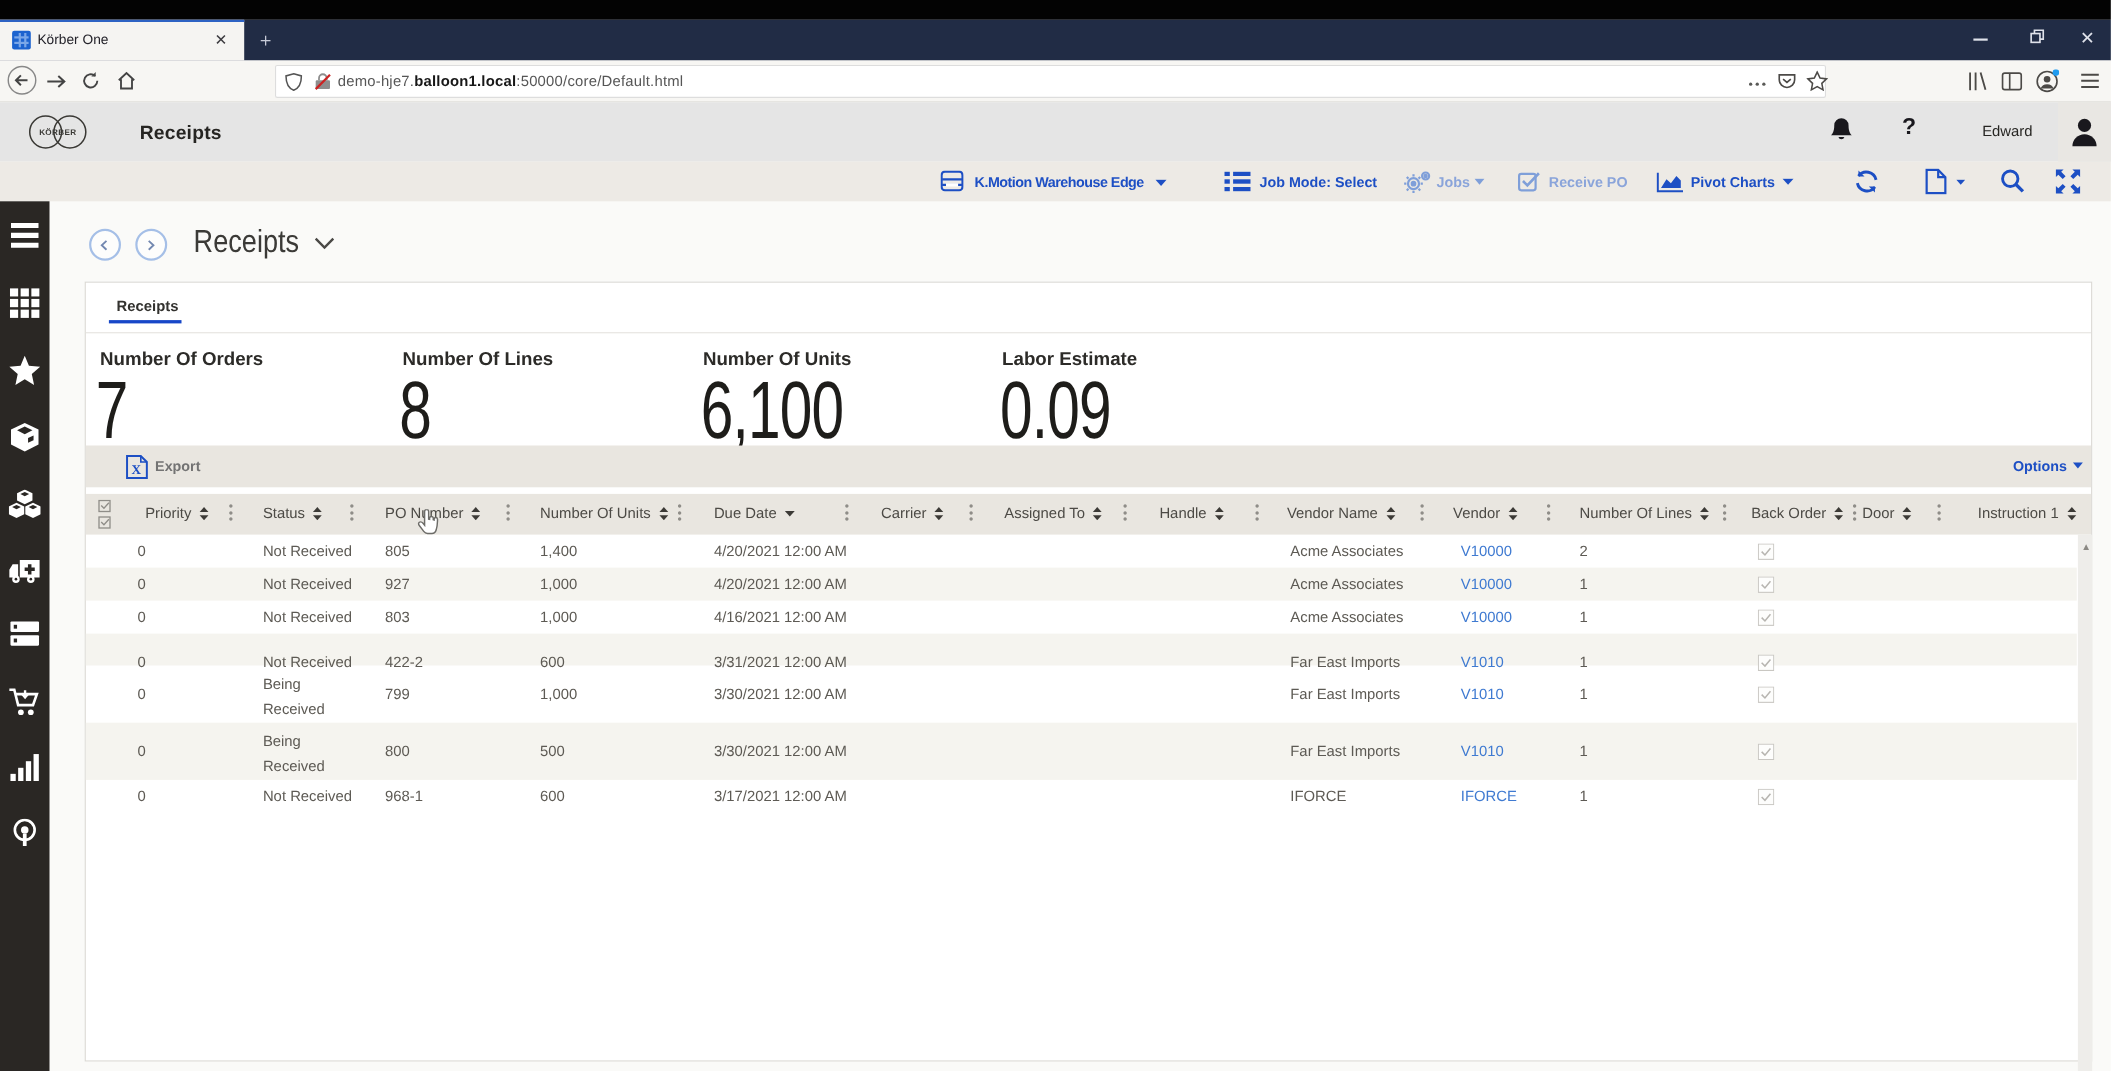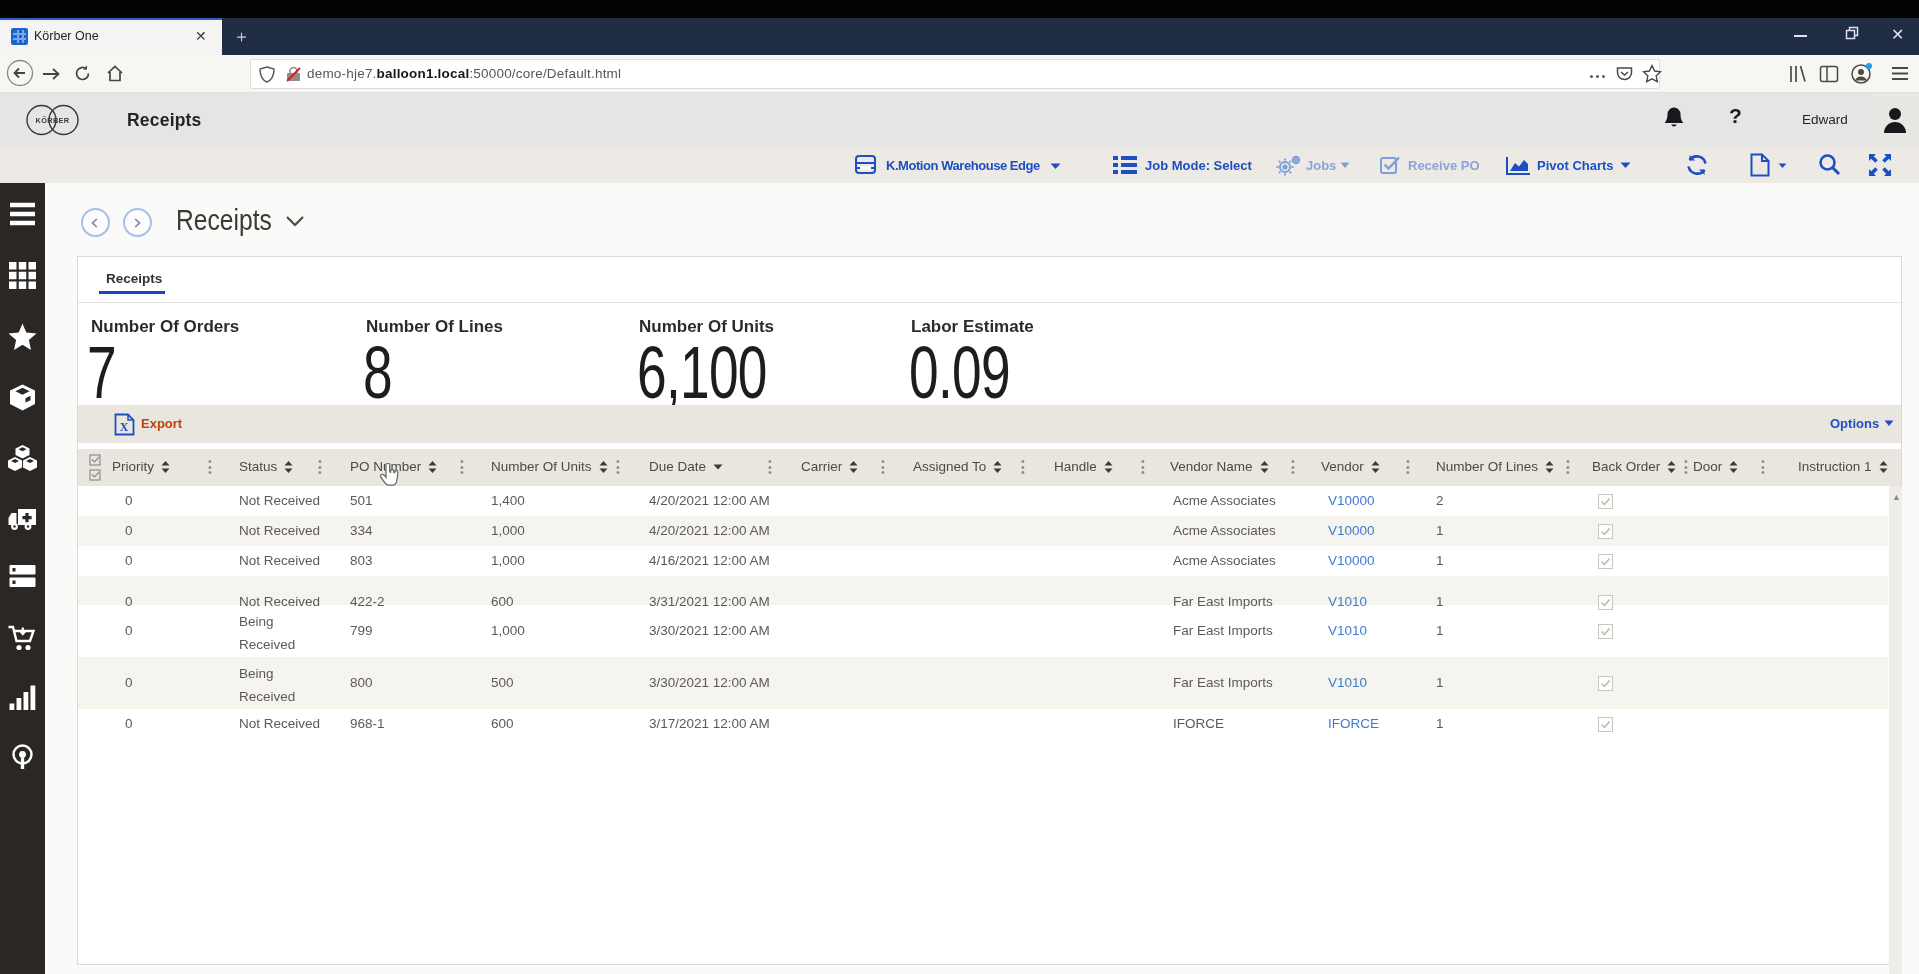--- a/index.html
+++ b/index.html
@@ -46,21 +46,21 @@
 
 #card { left:77px; top:256px; width:1825px; height:709px; background:#ffffff; border:1px solid #dbd9d4; }
 #tabname { left:28px; top:14px; font-size:13.5px; font-weight:700; color:#33322f; }
 #tabunderline { left:21px; top:34px; width:66px; height:3px; background:#1747c8; }
 #tabdivider { left:0; top:45px; width:1823px; height:1px; background:#e5e3df; }
 
 .statlabel { top:60px; font-size:17px; font-weight:700; color:#2c2b28; }
 .statnum { top:73px; font-size:74px; font-weight:400; color:#1e1d1a; transform:scaleX(0.72); transform-origin:0 0; letter-spacing:-1px; }
 
 #exportrow { left:0; top:148px; width:1823px; height:38px; background:#e9e6e0; }
-#exporttxt { left:63px; top:11px; font-size:13px; font-weight:700; color:#c2410c; }
+#exporttxt { left:63px; top:11px; font-size:13px; font-weight:700; color:#737373; }
 #optionstxt { left:1752px; top:11px; font-size:13px; font-weight:700; color:#1d4fc4; }
 
 #thead { left:0; top:192px; width:1823px; height:37px; background:#e9e6e0; }
 .th { position:absolute; top:10px; font-size:13.5px; color:#4c4a45; }
 .vdots { position:absolute; top:10px; color:#8f8d88; font-size:11px; letter-spacing:0; line-height:5.5px; }
 .row { position:absolute; left:0; width:1810px; }
 .row.gray { background:#f5f4ef; }
 .cell { position:absolute; font-size:13.5px; color:#5d5a54; }
 .cell.link { color:#3f7ad1; }
 
@@ -380,21 +380,21 @@
         </svg>
     </div>
 
     <div class="abs" id="thead">
         <svg class="abs" style="left:11px; top:5px;" width="13" height="28" viewBox="0 0 13 28">
           <rect x="1" y="1" width="10" height="10" fill="none" stroke="#8f8d88" stroke-width="1.2"></rect>
           <path d="M3 5.5 l2.5 2.5 l4.5 -5" fill="none" stroke="#8f8d88" stroke-width="1.2"></path>
           <rect x="1" y="16" width="10" height="10" fill="none" stroke="#8f8d88" stroke-width="1.2"></rect>
           <path d="M3 20.5 l2.5 2.5 l4.5 -5" fill="none" stroke="#8f8d88" stroke-width="1.2"></path>
         </svg>
-        <div class="th" style="left:34px; display:flex; align-items:center;">Priority<svg style="margin-left:7px;" width="9" height="12" viewBox="0 0 9 12">
+        <div class="th" style="left:54px; display:flex; align-items:center;">Priority<svg style="margin-left:7px;" width="9" height="12" viewBox="0 0 9 12">
             <path d="M4.5 0 L8.5 4.5 H0.5 Z" fill="#3c3a36"></path>
             <path d="M4.5 12 L0.5 7.5 H8.5 Z" fill="#3c3a36"></path>
           </svg></div>
         <div class="th" style="left:161px; display:flex; align-items:center;">Status<svg style="margin-left:7px;" width="9" height="12" viewBox="0 0 9 12">
             <path d="M4.5 0 L8.5 4.5 H0.5 Z" fill="#3c3a36"></path>
             <path d="M4.5 12 L0.5 7.5 H8.5 Z" fill="#3c3a36"></path>
           </svg></div>
         <div class="th" style="left:272px; display:flex; align-items:center;">PO Number<svg style="margin-left:7px;" width="9" height="12" viewBox="0 0 9 12">
             <path d="M4.5 0 L8.5 4.5 H0.5 Z" fill="#3c3a36"></path>
             <path d="M4.5 12 L0.5 7.5 H8.5 Z" fill="#3c3a36"></path>
@@ -453,35 +453,35 @@
         <div class="vdots" style="left:1213px;">•<br>•<br>•</div>
         <div class="vdots" style="left:1328px;">•<br>•<br>•</div>
         <div class="vdots" style="left:1488px;">•<br>•<br>•</div>
         <div class="vdots" style="left:1606px;">•<br>•<br>•</div>
         <div class="vdots" style="left:1683px;">•<br>•<br>•</div>
       </div>
     <div class="abs" id="tbodyzone">
         <div class="row" style="top:229px; height:30px;">
     <div class="cell" style="left:47px; top:7px;">0</div>
     <div class="cell" style="left:161px; top:7px;">Not Received</div>
-    <div class="cell" style="left:272px; top:7px;">501</div>
+    <div class="cell" style="left:272px; top:7px;">805</div>
     <div class="cell" style="left:413px; top:7px;">1,400</div>
     <div class="cell" style="left:571px; top:7px;">4/20/2021 12:00 AM</div>
     <div class="cell" style="left:1095px; top:7px;">Acme Associates</div>
     <div class="cell link" style="left:1250px; top:7px;">V10000</div>
     <div class="cell" style="left:1358px; top:7px;">2</div>
     <svg class="abs" style="left:1520px; top:8px;" width="15" height="15" viewBox="0 0 15 15">
             <rect x="0.5" y="0.5" width="14" height="14" fill="#fdfdfc" stroke="#c9c7c2" stroke-width="1"></rect>
             <path d="M3.5 7.5 l3 3 l5 -6" fill="none" stroke="#b7b5b0" stroke-width="1.4"></path>
           </svg>
   </div>
         <div class="row gray" style="top:259px; height:30px;">
     <div class="cell" style="left:47px; top:7px;">0</div>
     <div class="cell" style="left:161px; top:7px;">Not Received</div>
-    <div class="cell" style="left:272px; top:7px;">334</div>
+    <div class="cell" style="left:272px; top:7px;">927</div>
     <div class="cell" style="left:413px; top:7px;">1,000</div>
     <div class="cell" style="left:571px; top:7px;">4/20/2021 12:00 AM</div>
     <div class="cell" style="left:1095px; top:7px;">Acme Associates</div>
     <div class="cell link" style="left:1250px; top:7px;">V10000</div>
     <div class="cell" style="left:1358px; top:7px;">1</div>
     <svg class="abs" style="left:1520px; top:8px;" width="15" height="15" viewBox="0 0 15 15">
             <rect x="0.5" y="0.5" width="14" height="14" fill="#fdfdfc" stroke="#c9c7c2" stroke-width="1"></rect>
             <path d="M3.5 7.5 l3 3 l5 -6" fill="none" stroke="#b7b5b0" stroke-width="1.4"></path>
           </svg>
   </div>

